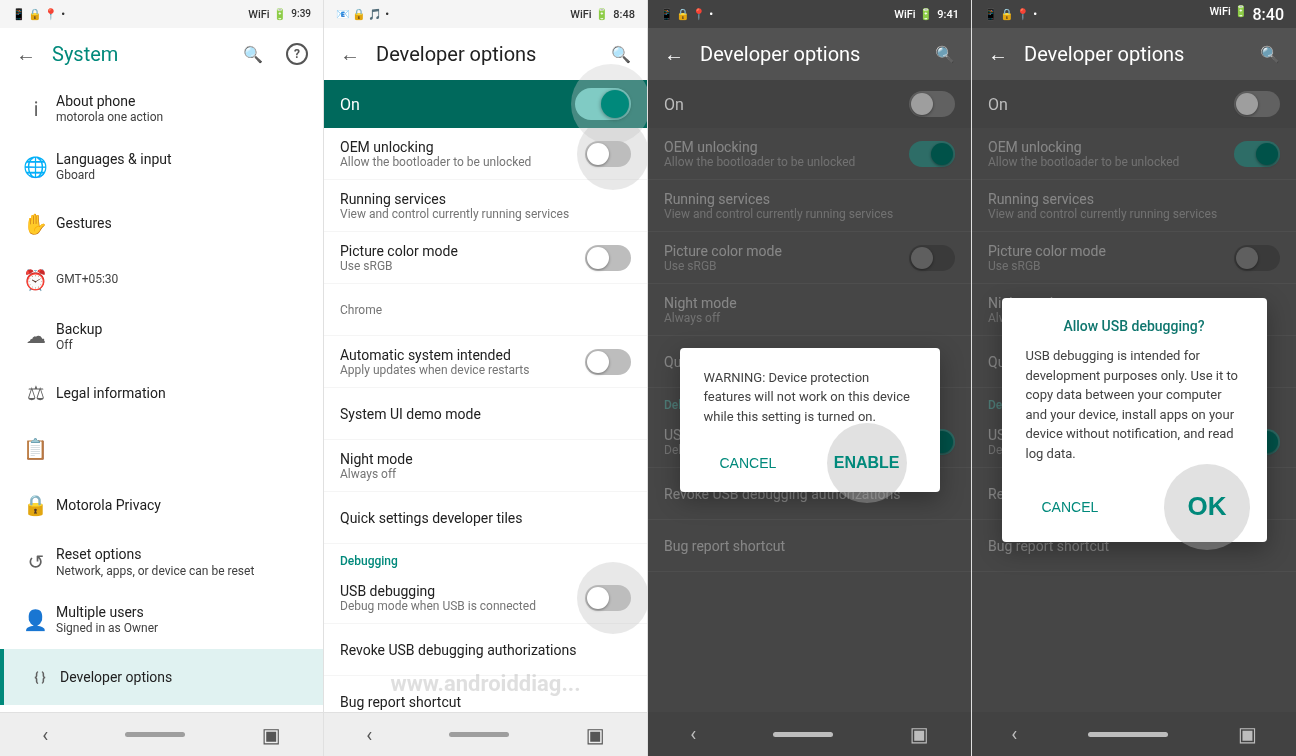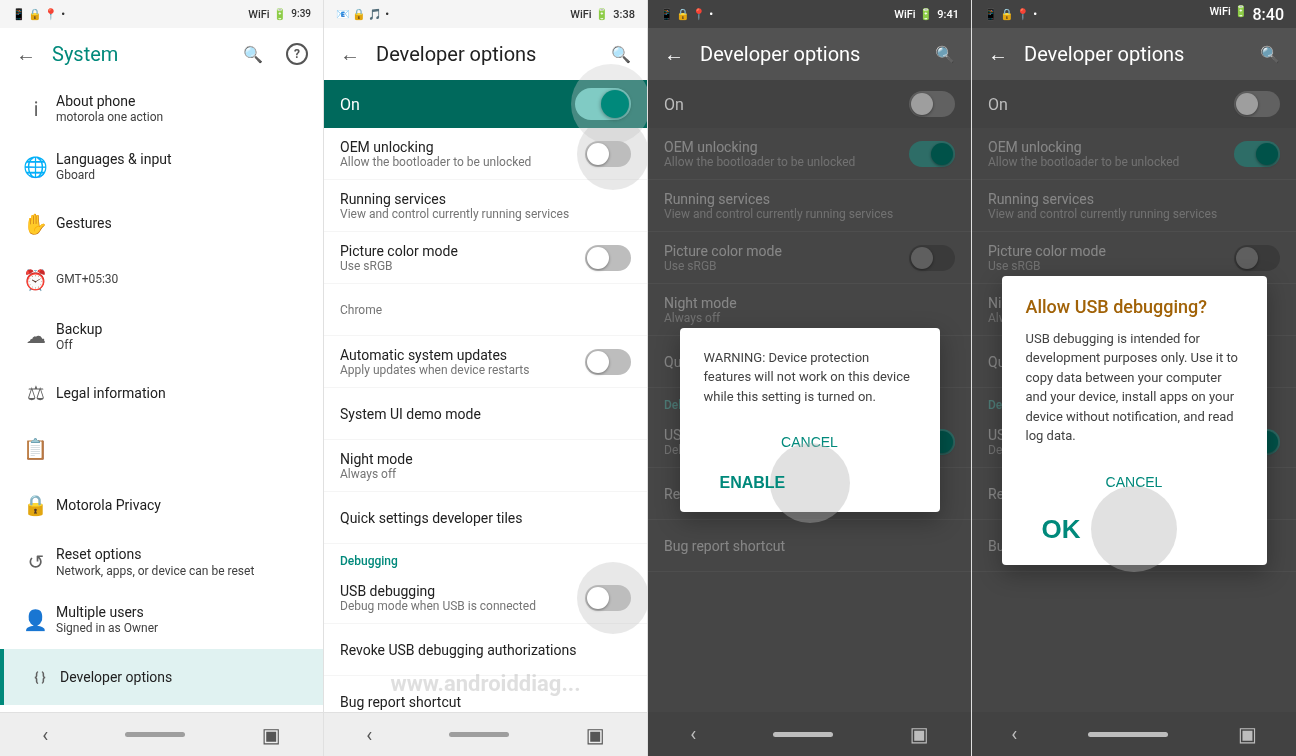--- a/index.html
+++ b/index.html
@@ -305,39 +305,39 @@
     .dialog {
       background: #fff;
       border-radius: 4px;
       width: 280px;
       padding: 20px 24px 8px;
       box-shadow: 0 8px 24px rgba(0,0,0,0.3);
       position: relative;
     }
 
     .dialog-title {
-      font-size: 18px;
-      color: #a16207;
+      font-size: 14px;
+      color: #0f766e;
       font-weight: 500;
       margin-bottom: 12px;
+      text-align: center;
     }
 
     .dialog-body {
       font-size: 13px;
       color: #424242;
       line-height: 1.5;
       margin-bottom: 16px;
     }
 
     .dialog-actions {
       display: flex;
       justify-content: space-between;
       gap: 8px;
       padding: 4px 0;
-      flex-direction: column;
     }
 
     .dialog-btn {
       font-size: 14px;
       font-weight: 500;
       color: #00897b;
       padding: 8px 16px;
       border: none;
       background: none;
       cursor: pointer;
@@ -506,21 +506,21 @@
 
 <div class="panel panel-2" style="position:relative;">
 
   <div class="status-bar status-bar-light">
     <div class="status-bar-left">
       <span style="font-size:11px;">📧 🔒 🎵 •</span>
     </div>
     <div class="status-bar-right">
       <span style="font-size:11px;">WiFi</span>
       <span style="font-size:11px;">🔋</span>
-      <span style="font-size:11px;font-weight:500;">3:38</span>
+      <span style="font-size:11px;font-weight:500;">8:48</span>
     </div>
   </div>
 
   <div class="top-bar" style="background:#fff;">
     <div class="top-bar-icon">
       <span style="font-size:20px;">←</span>
     </div>
     <span class="top-bar-title" style="color:#212121;">Developer options</span>
     <div class="top-bar-icon">
       <span style="font-size:16px;">🔍</span>
@@ -571,21 +571,21 @@
     </div>
 
     <div class="dev-list-item">
       <div class="dev-list-item-text">
         <div class="dev-list-item-subtitle">Chrome</div>
       </div>
     </div>
 
     <div class="dev-list-item">
       <div class="dev-list-item-text">
-        <div class="dev-list-item-title">Automatic system updates</div>
+        <div class="dev-list-item-title">Automatic system intended</div>
         <div class="dev-list-item-subtitle">Apply updates when device restarts</div>
       </div>
       <div class="toggle-switch off">
         <div class="toggle-knob"></div>
       </div>
     </div>
 
     <div class="dev-list-item">
       <div class="dev-list-item-text">
         <div class="dev-list-item-title">System UI demo mode</div>

